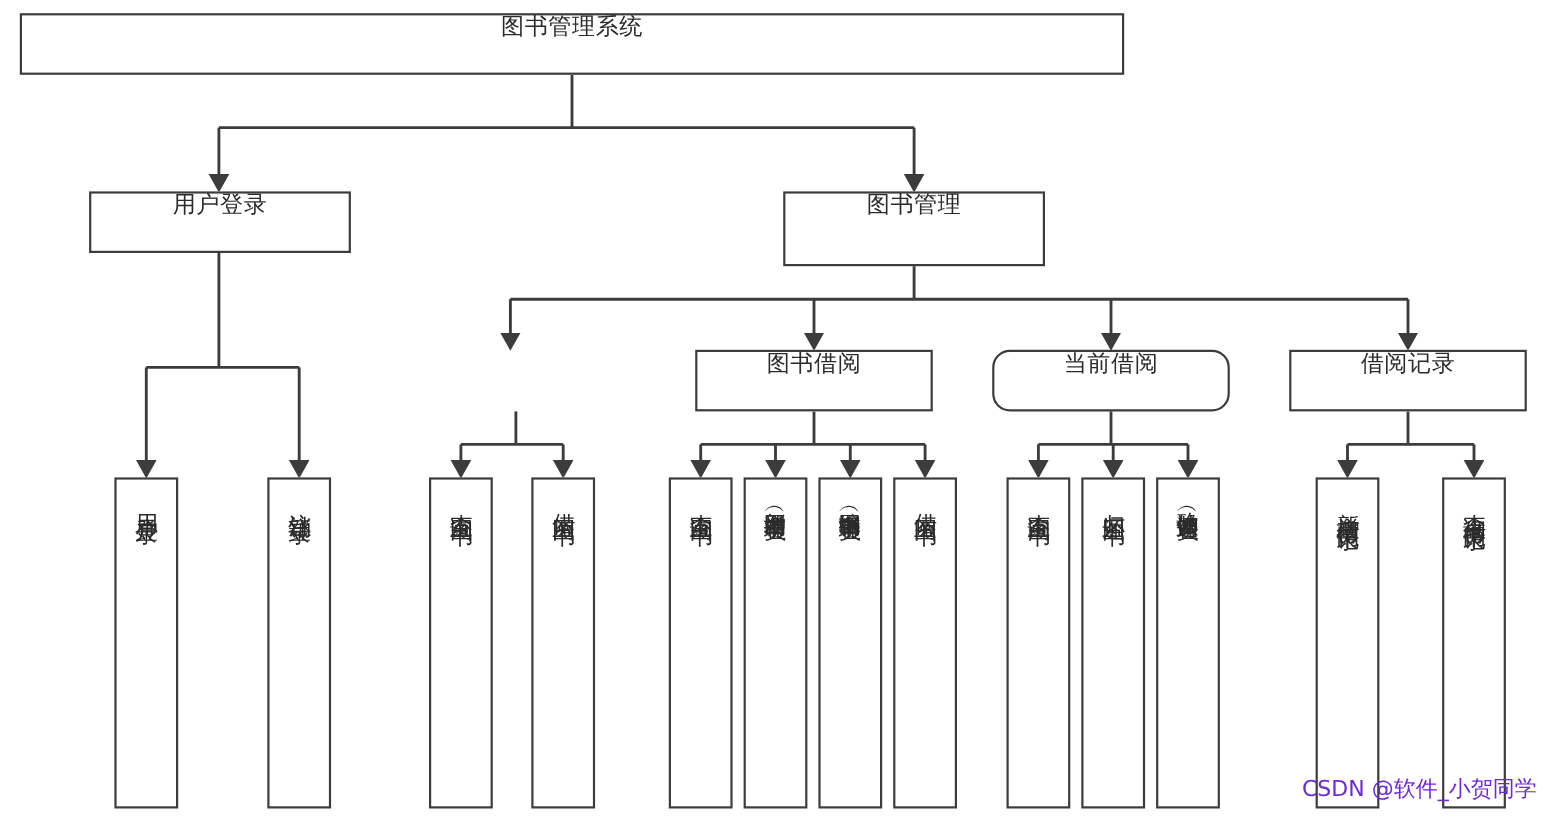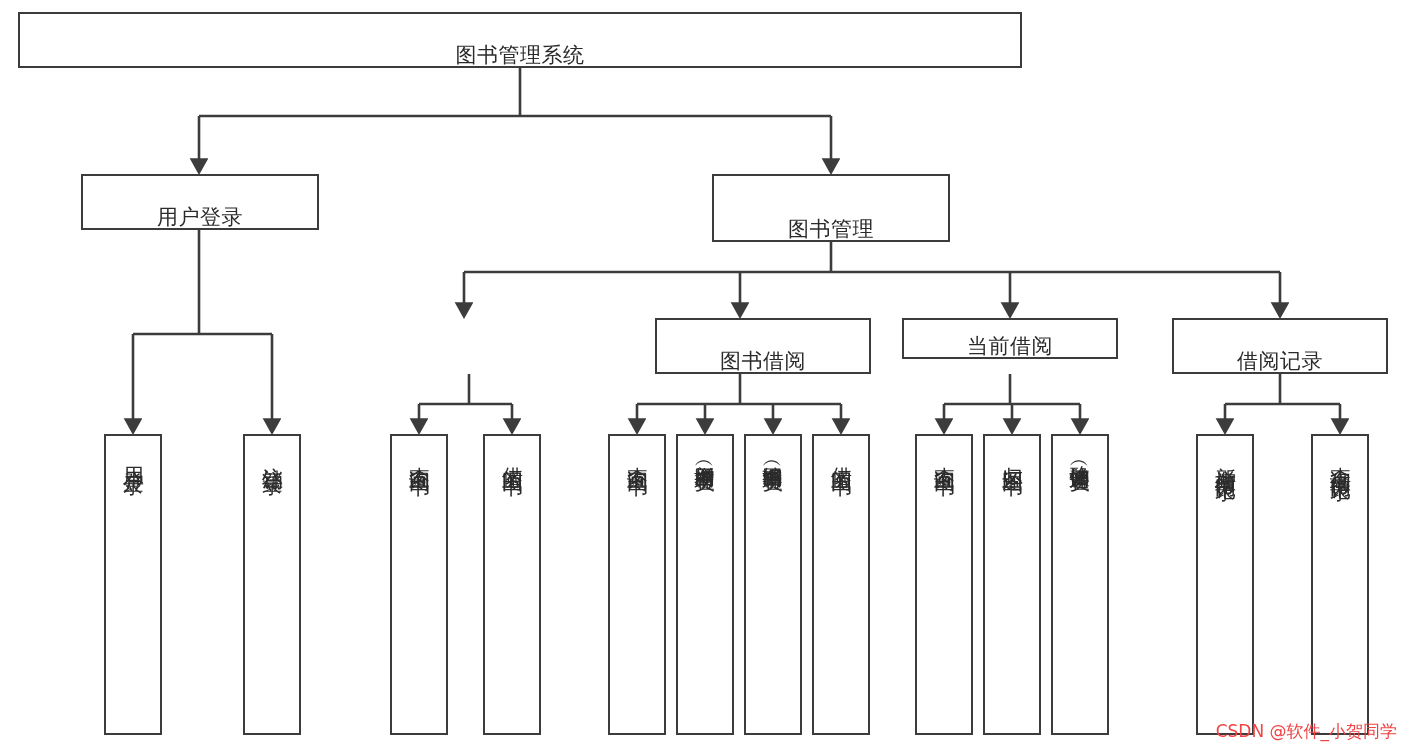--- a/index.html
+++ b/index.html
@@ -24,21 +24,21 @@
     top: 0;
     width: 1405px;
     height: 747px;
   }
   .node {
     position: absolute;
     box-sizing: border-box;
     background: #ffffff;
     border: 2px solid #3c3c3c;
     display: flex;
-    align-items: flex-end;
+    align-items: flex-start;
     justify-content: center;
     color: #2b2b2b;
     z-index: 2;
   }
   .node-label {
     display: block;
     text-align: center;
     line-height: 1.02;
     white-space: nowrap;
   }
@@ -60,23 +60,23 @@
     line-height: 1;
     white-space: nowrap;
   }
   .node.vert.long .node-label {
     letter-spacing: 1px;
     font-size: 20px;
   }
   .watermark {
     position: absolute;
     right: 8px;
-    bottom: 4px;
-    font-size: 17px;
-    color: #ef4444;
+    bottom: 16px;
+    font-size: 20px;
+    color: #6d28d9;
     z-index: 5;
     white-space: nowrap;
     pointer-events: none;
   }
 </style>
 </head>
 <body>
 
 <div id="diagram-root">
 
@@ -134,24 +134,24 @@
     <span class="node-label">图书管理系统</span>
   </div>
 
   <div class="node horiz" style="left:81px;top:174px;width:238px;height:56px;">
     <span class="node-label">用户登录</span>
   </div>
   <div class="node horiz" style="left:712px;top:174px;width:238px;height:68px;">
     <span class="node-label">图书管理</span>
   </div>
 
-  <div class="node horiz" style="left:632px;top:318px;width:216px;height:56px;margin-left:23px;">
+  <div class="node horiz" style="left:632px;top:318px;width:216px;height:56px;">
     <span class="node-label">图书借阅</span>
   </div>
-  <div class="node horiz" style="left:902px;top:318px;width:216px;height:41px;">
+  <div class="node horiz" style="left:902px;top:318px;width:216px;height:56px;border-radius:16px;">
     <span class="node-label">当前借阅</span>
   </div>
   <div class="node horiz" style="left:1172px;top:318px;width:216px;height:56px;">
     <span class="node-label">借阅记录</span>
   </div>
 
   <div class="node vert" style="left:104px;top:434px;width:58px;height:301px;">
     <span class="node-label">用户登录</span>
   </div>
   <div class="node vert" style="left:243px;top:434px;width:58px;height:301px;">

